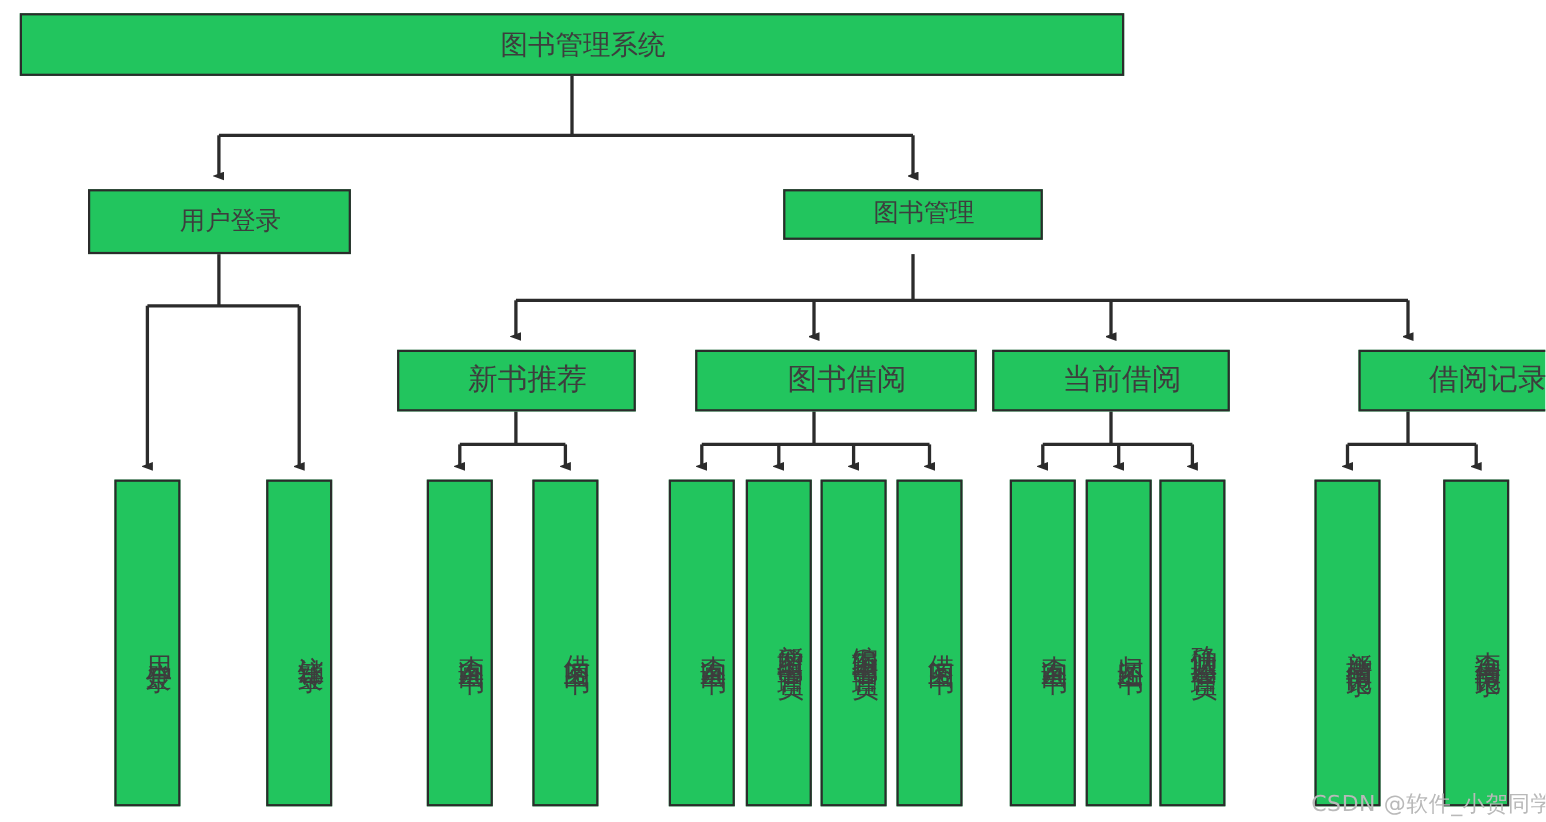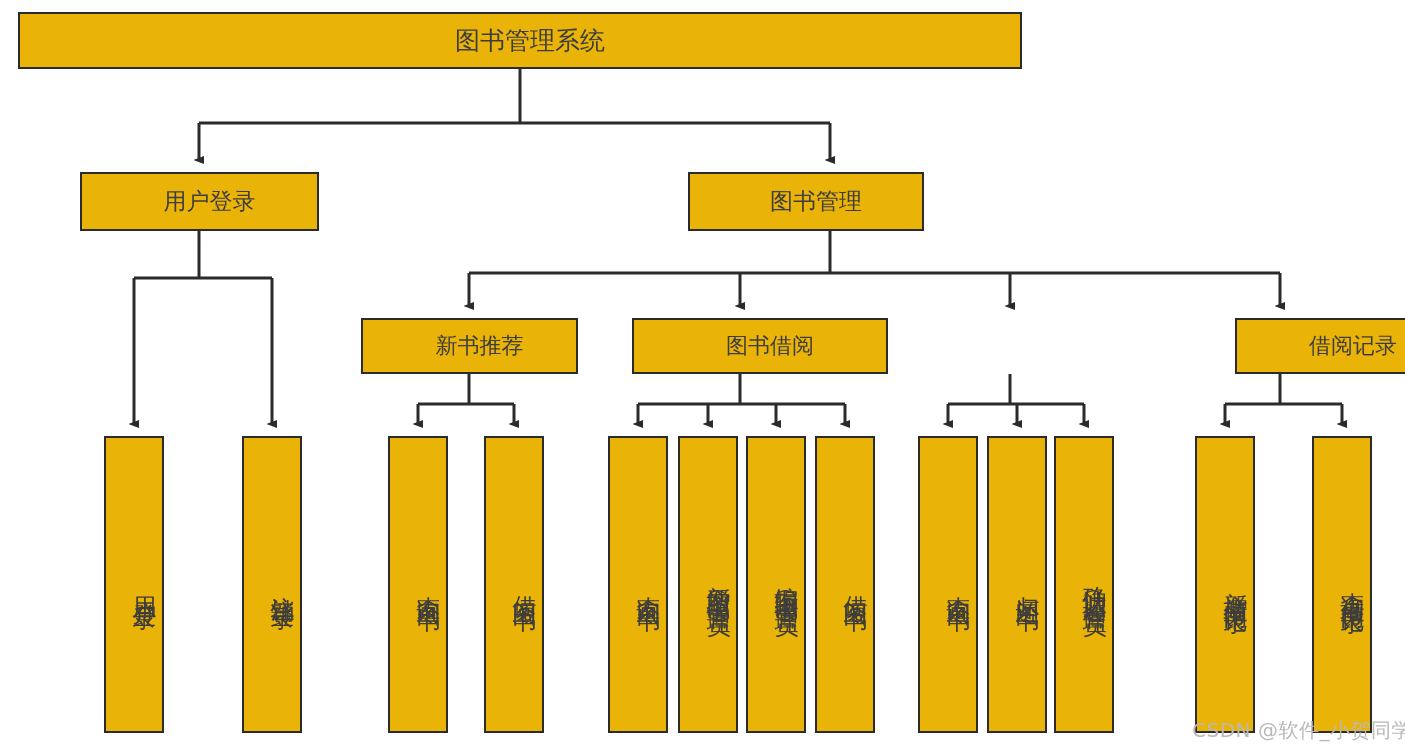--- a/index.html
+++ b/index.html
@@ -21,42 +21,42 @@
     position: absolute;
     left: 0;
     top: 0;
     width: 1405px;
     height: 747px;
     pointer-events: none;
   }
   .node {
     position: absolute;
     box-sizing: border-box;
-    background: #eab308;
+    background: #22c55e;
     border: 2.5px solid #2b2b2b;
     display: flex;
     align-items: center;
     justify-content: center;
     color: #3d3d3d;
     text-align: center;
     padding-left: 20px;
   }
   .node-label {
     display: block;
     white-space: pre-line;
     line-height: 1.18;
   }
   .level-0 {
     font-size: 25px;
   }
   .level-1 {
     font-size: 23px;
   }
   .level-2 {
-    font-size: 22px;
+    font-size: 27px;
   }
   .leaf {
     font-size: 24px;
   }
   .leaf .node-label {
     writing-mode: vertical-rl;
     text-orientation: upright;
     letter-spacing: 4px;
     line-height: 1.05;
   }
@@ -124,29 +124,32 @@
     </g>
   </svg>
 
   <div class="node level-0" id="root-node" style="left: 18px; top: 12px; width: 1004px; height: 57px;">
     <span class="node-label">图书管理系统</span>
   </div>
 
   <div class="node level-1" id="l1-0" style="left: 80px; top: 172px; width: 239px; height: 59px;">
     <span class="node-label">用户登录</span>
   </div>
-  <div class="node level-1" id="l1-1" style="left: 688px; top: 172px; width: 236px; height: 59px;">
+  <div class="node level-1" id="l1-1" style="left: 712px; top: 172px; width: 236px; height: 46px;">
     <span class="node-label">图书管理</span>
   </div>
 
   <div class="node level-2" id="l2-0" style="left: 361px; top: 318px; width: 217px; height: 56px;">
     <span class="node-label">新书推荐</span>
   </div>
   <div class="node level-2" id="l2-1" style="left: 632px; top: 318px; width: 256px; height: 56px;">
     <span class="node-label">图书借阅</span>
+  </div>
+  <div class="node level-2" id="l2-2" style="left: 902px; top: 318px; width: 216px; height: 56px;">
+    <span class="node-label">当前借阅</span>
   </div>
   <div class="node level-2" id="l2-3" style="left: 1235px; top: 318px; width: 216px; height: 56px;">
     <span class="node-label">借阅记录</span>
   </div>
 
   <div class="node leaf" id="leaf-0" style="left: 104px; top: 436px; width: 60px; height: 297px;">
     <span class="node-label">用户登录</span>
   </div>
   <div class="node leaf" id="leaf-1" style="left: 242px; top: 436px; width: 60px; height: 297px;">
     <span class="node-label">注销登录</span>

